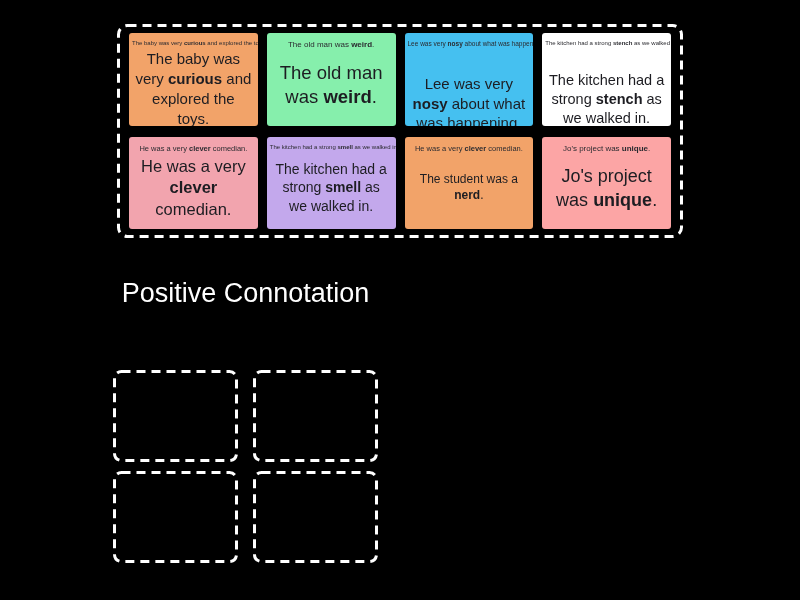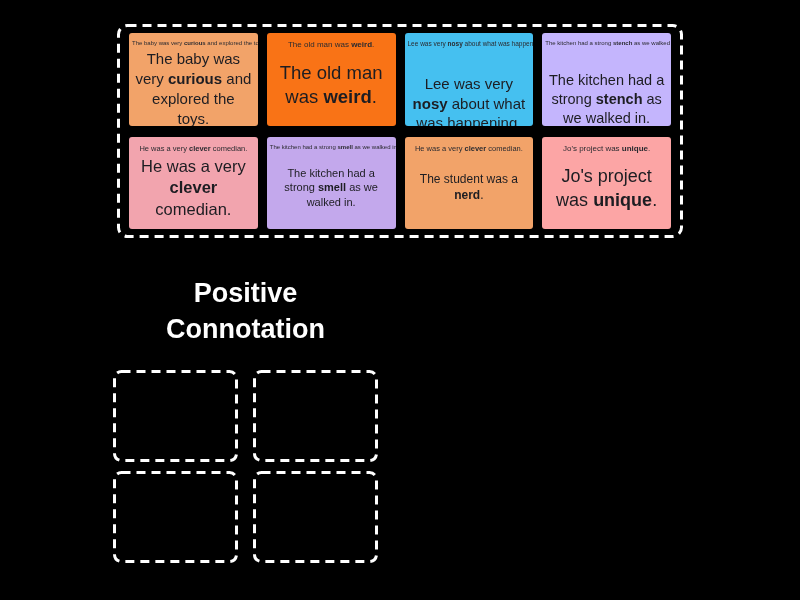--- a/index.html
+++ b/index.html
@@ -44,32 +44,32 @@
     line-height: 1.32;
   }
   .card b, .card-header b { font-weight: 700; }
 
   
   .c0 .card-header { font-size: 6px; }   .c0 .card-main { font-size: 15px; }
   .c1 .card-header { font-size: 8px; }   .c1 .card-main { font-size: 18.5px; }
   .c2 .card-header { font-size: 6.5px; } .c2 .card-main { font-size: 15px; margin-top: 24px; }
   .c3 .card-header { font-size: 6px; }   .c3 .card-main { font-size: 14.5px; }
   .c4 .card-header { font-size: 7.5px; } .c4 .card-main { font-size: 16.5px; }
-  .c5 .card-header { font-size: 6px; }   .c5 .card-main { font-size: 11px; }
+  .c5 .card-header { font-size: 6px; }   .c5 .card-main { font-size: 14px; }
   .c6 .card-header { font-size: 7.5px; } .c6 .card-main { font-size: 12px; }
   .c7 .card-header { font-size: 8px; }   .c7 .card-main { font-size: 18px; }
 
   
   .group { position: absolute; top: 276px; width: 265px; }
   .group-pos { left: 113px; }
   .group-neg { left: 418px; }
   .group-title {
     color: #fff;
     font-size: 27px;
-    font-weight: 700;
+    font-weight: 400;
     text-align: center;
     line-height: 1.32;
     height: 76px;
   }
   .slots {
     margin-top: 18px;
     display: grid;
     grid-template-columns: repeat(2, 125px);
     gap: 9px 15px;
   }
@@ -87,35 +87,35 @@
     </svg>
     <div class="pool-grid">
 
       <div class="card c0" style="background: rgb(242, 163, 105);">
         <div class="card-header"><span>The baby was very </span><b>curious</b><span> and explored the toys.</span></div>
         <div class="card-main">
             <span><span>The baby was very </span><b>curious</b><span> and explored the toys.</span></span>
           </div>
       </div>
 
-      <div class="card c1" style="background: #f97316;">
+      <div class="card c1" style="background: #86efac;">
         <div class="card-header"><span>The old man was </span><b>weird</b><span>.</span></div>
         <div class="card-main">
             <span><span>The old man was </span><b>weird</b><span>.</span></span>
           </div>
       </div>
 
       <div class="card c2" style="background: rgb(69, 192, 240);">
         <div class="card-header"><span>Lee was very </span><b>nosy</b><span> about what was happening.</span></div>
         <div class="card-main">
             <span><span>Lee was very </span><b>nosy</b><span> about what was happening.</span></span>
           </div>
       </div>
 
-      <div class="card c3" style="background: #c4b5fd; gap: 22px;">
+      <div class="card c3" style="background: #ffffff; gap: 22px;">
         <div class="card-header"><span>The kitchen had a strong </span><b>stench</b><span> as we walked in.</span></div>
         <div class="card-main">
             <span><span>The kitchen had a strong </span><b>stench</b><span> as we walked in.</span></span>
           </div>
       </div>
 
       <div class="card c4" style="background: rgb(242, 164, 174);">
         <div class="card-header"><span>He was a very </span><b>clever</b><span> comedian.</span></div>
         <div class="card-main">
             <span><span>He was a very </span><b>clever</b><span> comedian.</span></span>

